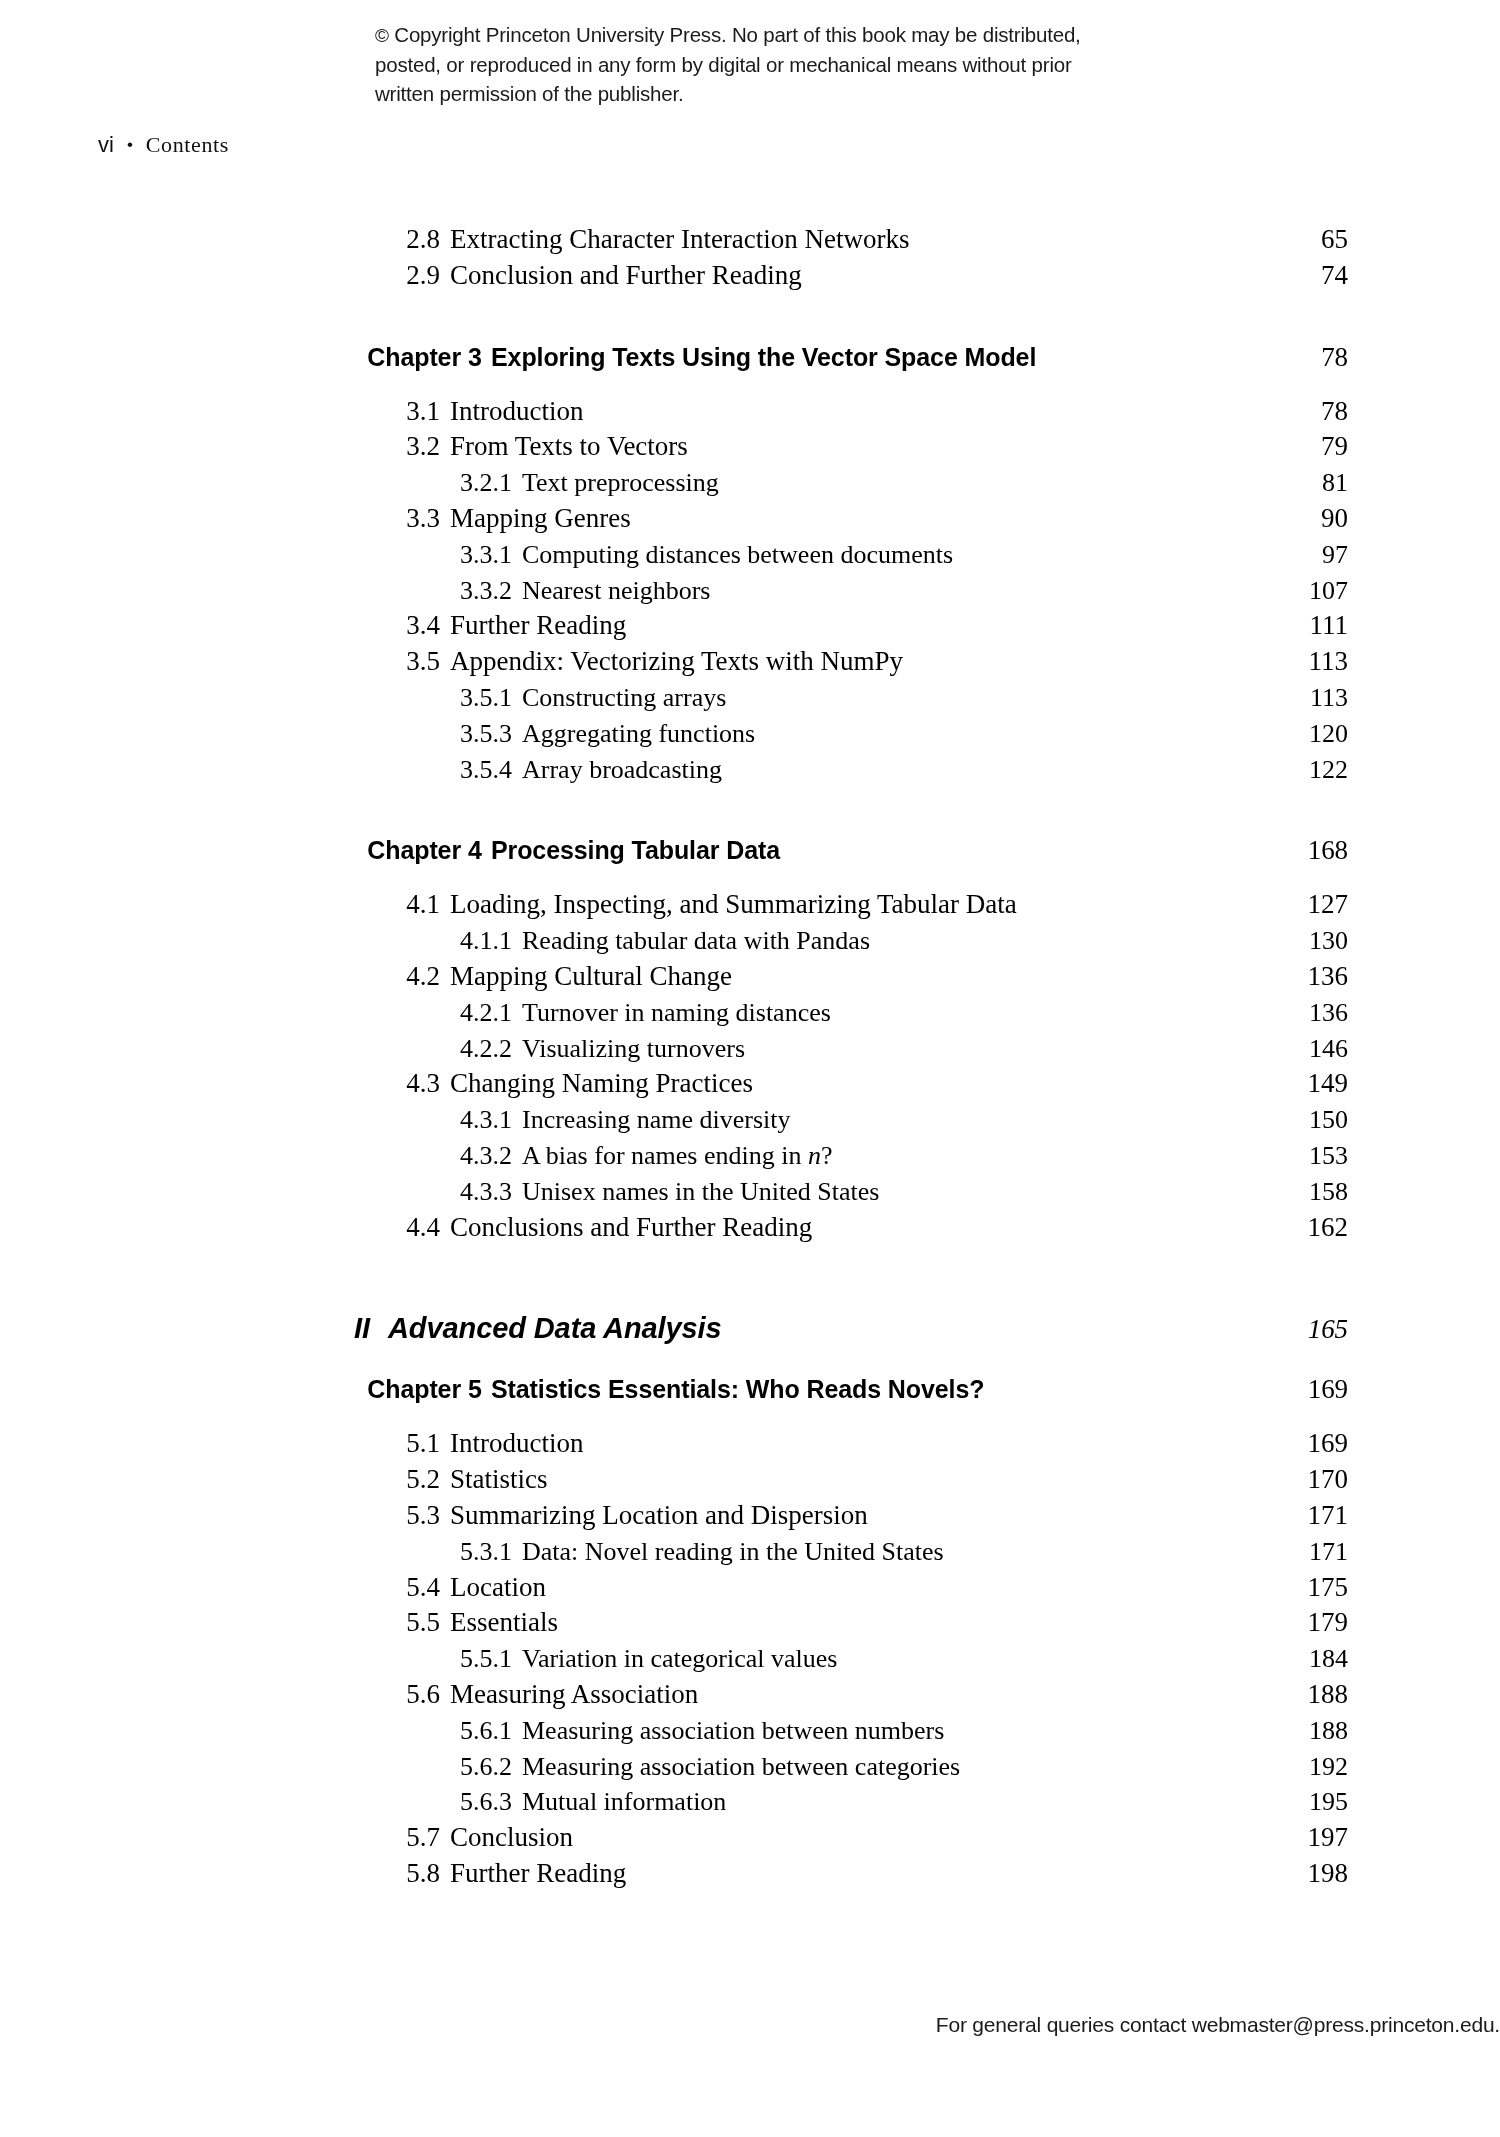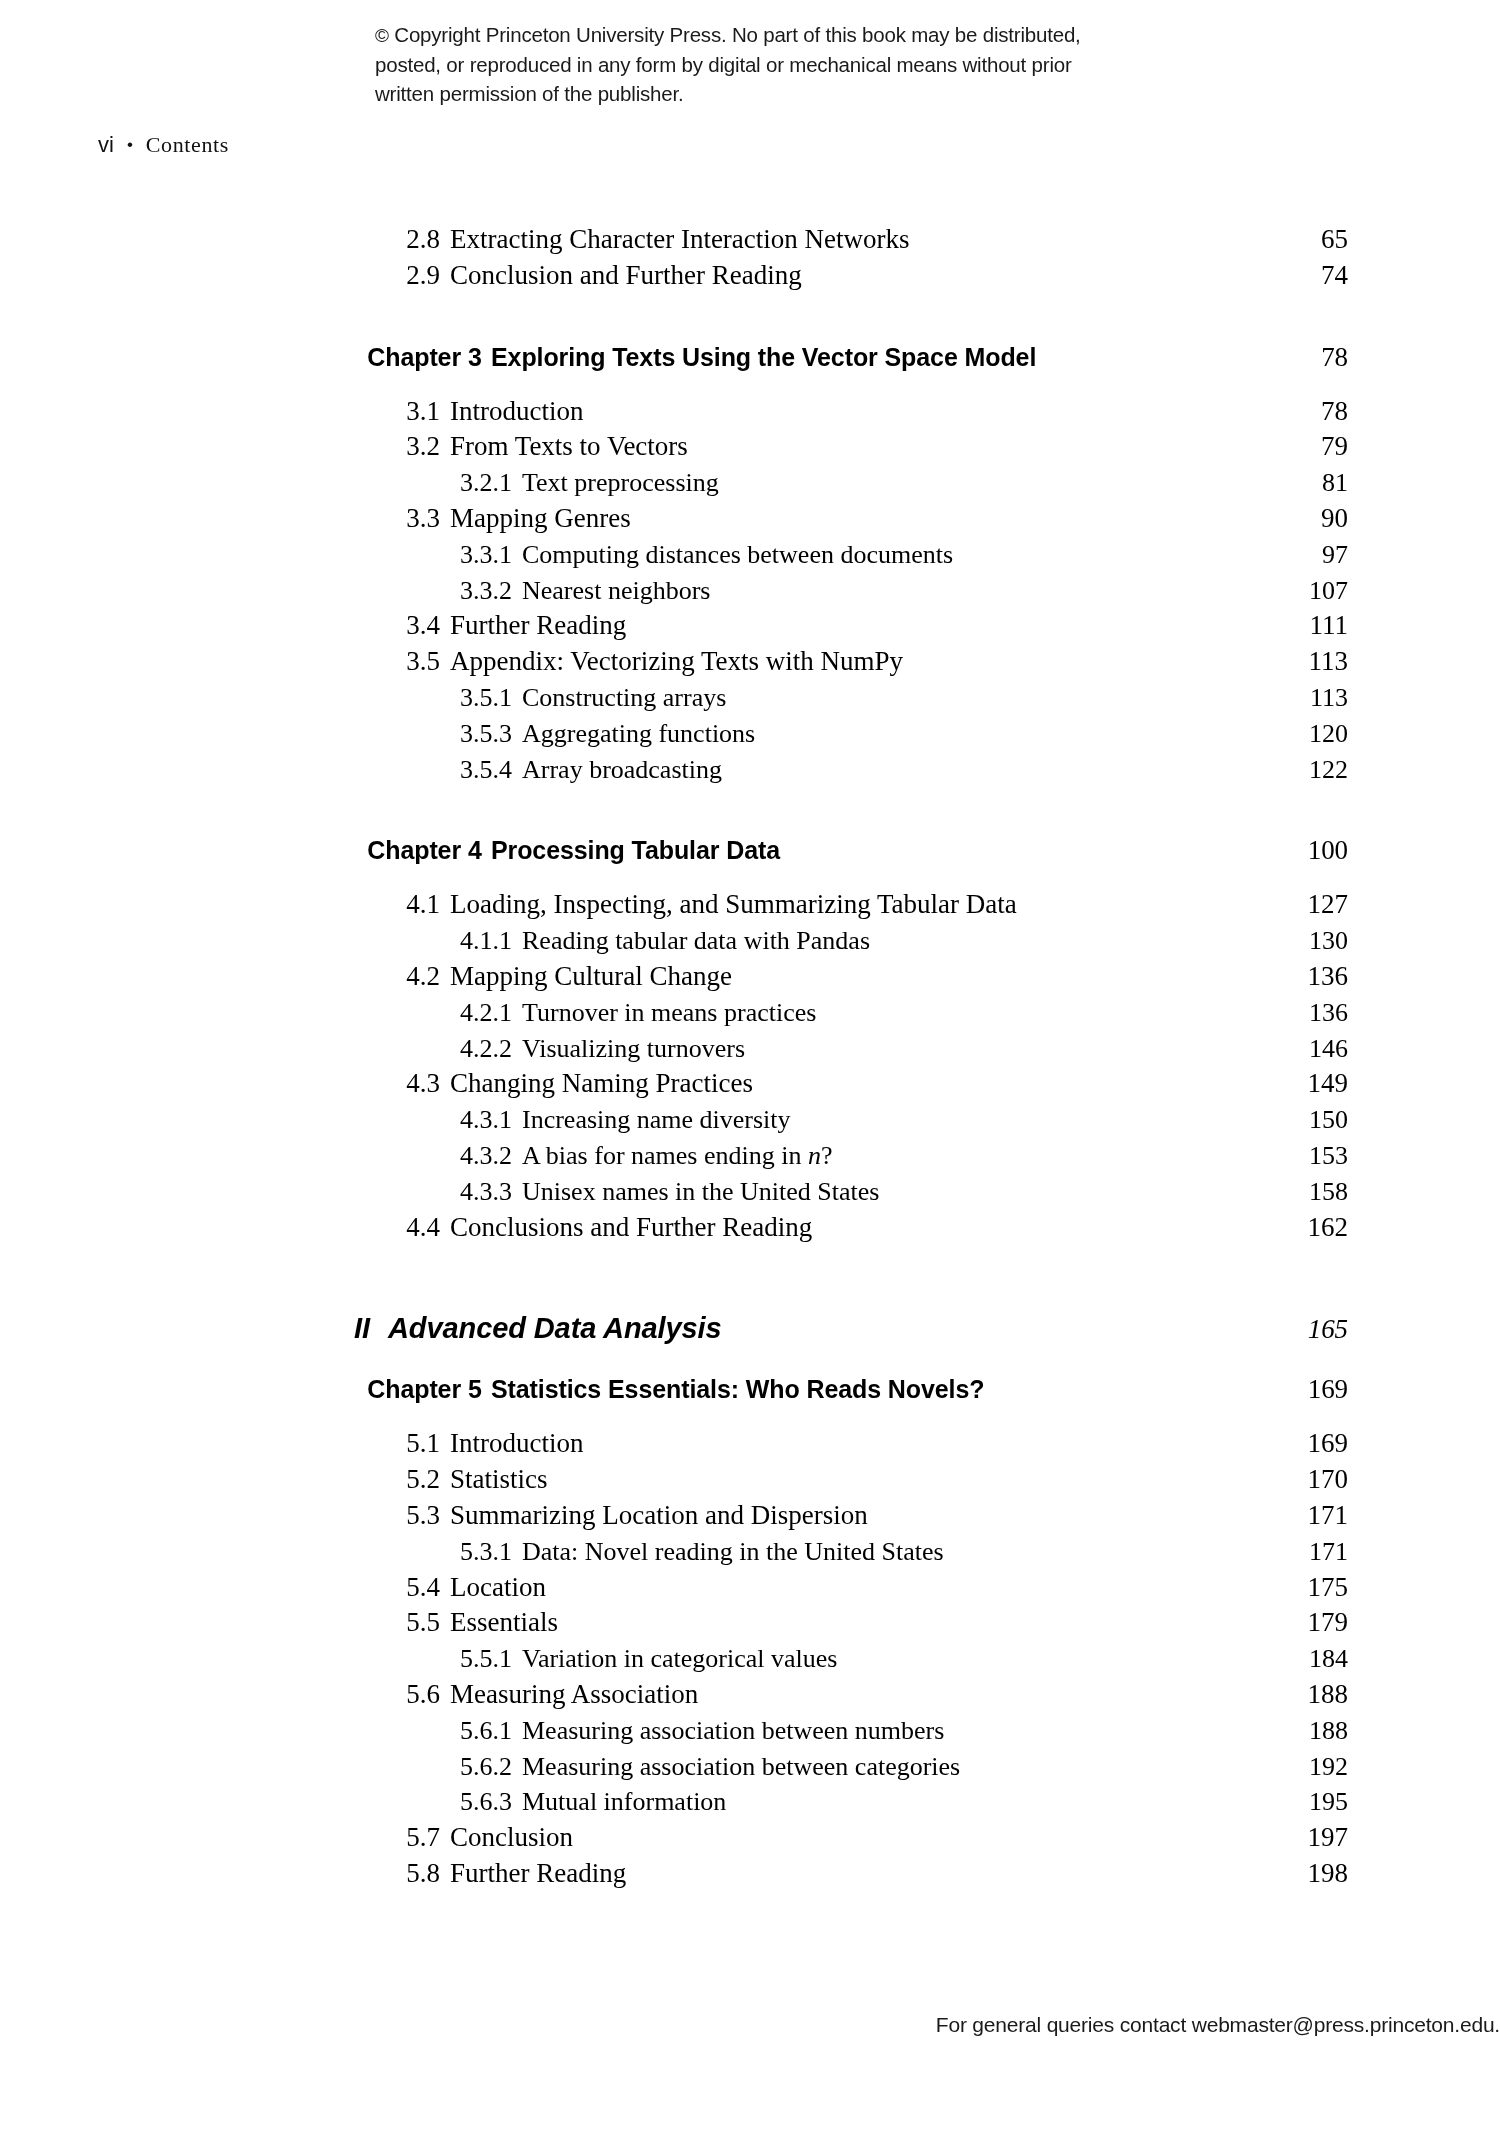--- a/index.html
+++ b/index.html
@@ -237,41 +237,41 @@
       </div>
       <div class="row lvl2">
         <span class="num">3.5.4</span>
         <span class="title">Array broadcasting</span>
         <span class="folio-col">122</span>
       </div>
       <div style="height: 44px;"></div>
       <div class="row chapter">
         <span class="num">Chapter 4</span>
         <span class="title">Processing Tabular Data</span>
-        <span class="folio-col">100</span>
+        <span class="folio-col">168</span>
       </div>
       <div style="height: 18px;"></div>
       <div class="row lvl1">
         <span class="num">4.1</span>
         <span class="title">Loading, Inspecting, and Summarizing Tabular Data</span>
         <span class="folio-col">127</span>
       </div>
       <div class="row lvl2">
         <span class="num">4.1.1</span>
         <span class="title">Reading tabular data with Pandas</span>
         <span class="folio-col">130</span>
       </div>
       <div class="row lvl1">
         <span class="num">4.2</span>
         <span class="title">Mapping Cultural Change</span>
         <span class="folio-col">136</span>
       </div>
       <div class="row lvl2">
         <span class="num">4.2.1</span>
-        <span class="title">Turnover in means practices</span>
+        <span class="title">Turnover in naming distances</span>
         <span class="folio-col">136</span>
       </div>
       <div class="row lvl2">
         <span class="num">4.2.2</span>
         <span class="title">Visualizing turnovers</span>
         <span class="folio-col">146</span>
       </div>
       <div class="row lvl1">
         <span class="num">4.3</span>
         <span class="title">Changing Naming Practices</span>

